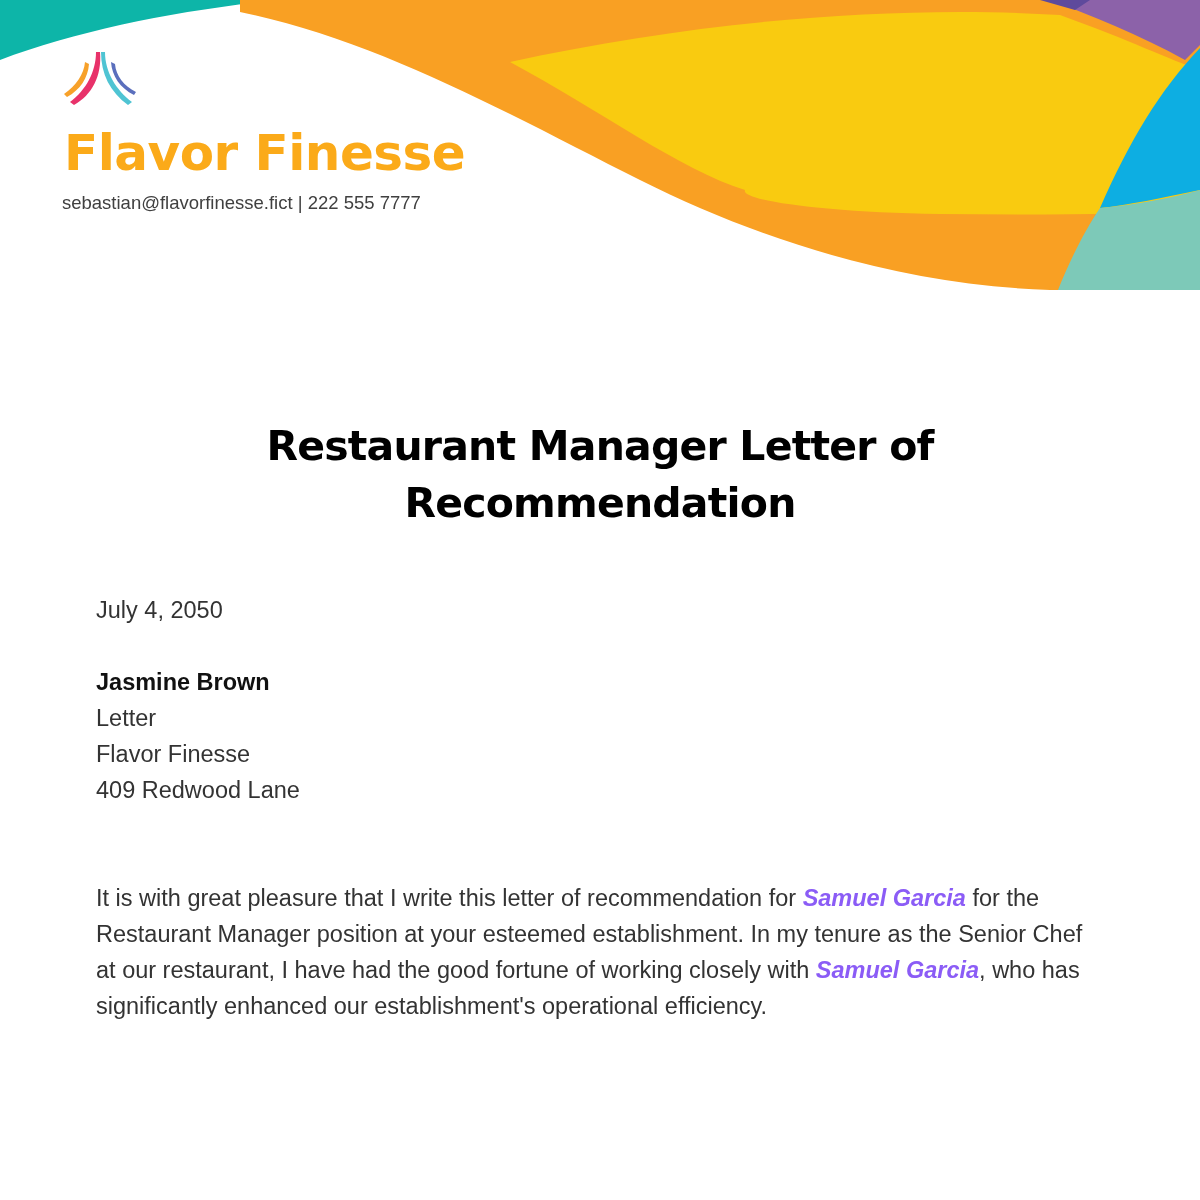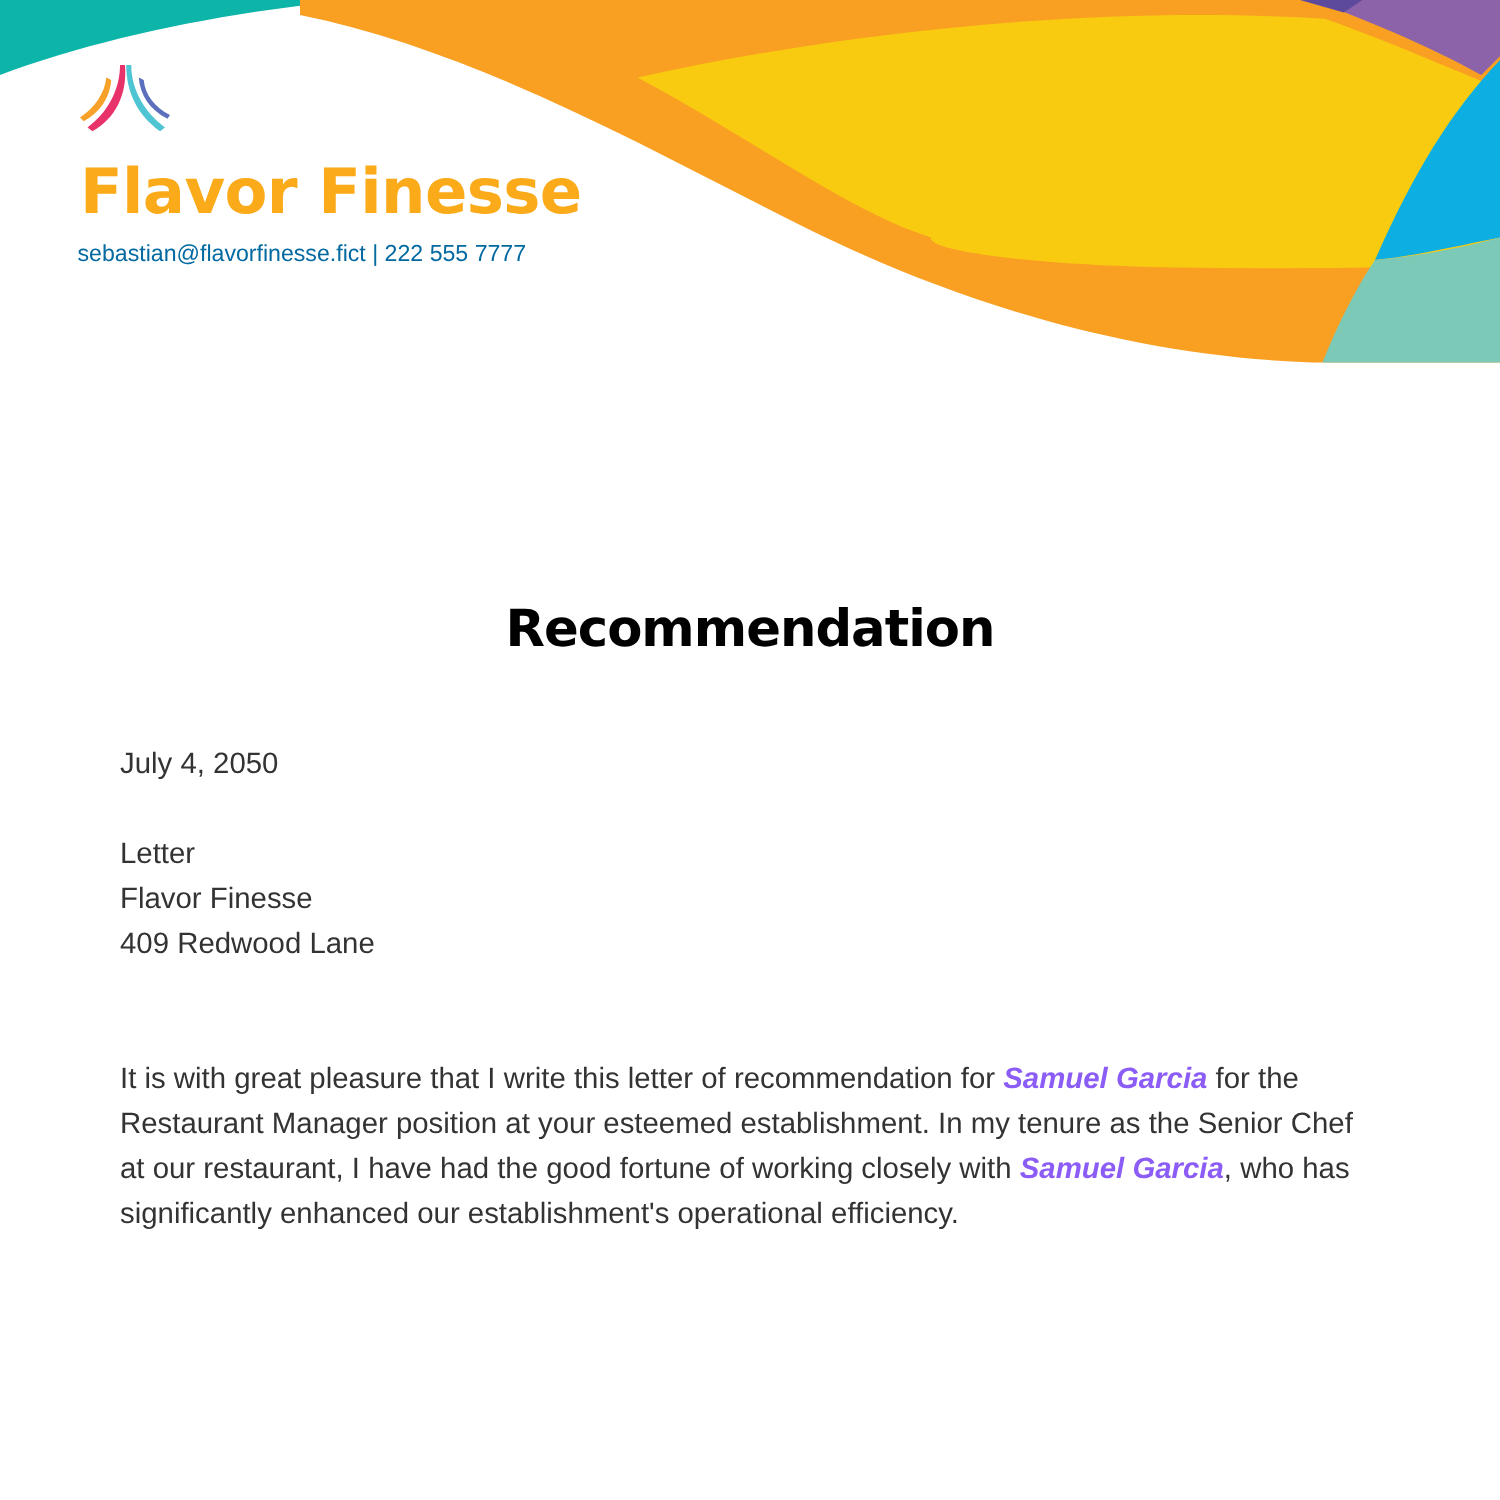--- a/index.html
+++ b/index.html
@@ -11,21 +11,21 @@
     }
     .header-art { position: absolute; left: 0; top: 0; width: 1200px; height: 292px; }
     .logo { position: absolute; left: 62px; top: 52px; width: 74px; height: 54px; }
     .brand-name {
       position: absolute; left: 64px; top: 120px;
       font-family: "DejaVu Sans", sans-serif; font-weight: bold;
       font-size: 50px; letter-spacing: -0.5px; color: #fbaa19; margin: 0; line-height: 66px;
     }
     .contact {
       position: absolute; left: 62px; top: 192px;
-      font-size: 18.5px; color: #0369a1; line-height: 22px;
+      font-size: 18.5px; color: #404040; line-height: 22px;
     }
     .doc-title {
       position: absolute; left: 0; top: 418px; width: 1200px; margin: 0;
       text-align: center; font-family: "DejaVu Sans", sans-serif; font-weight: bold;
       font-size: 41px; line-height: 57px; color: #000; letter-spacing: -0.8px;
     }
     .letter {
       position: absolute; left: 96px; top: 592px; width: 1010px;
       font-size: 23.5px; line-height: 36px; color: #333;
     }
@@ -57,27 +57,28 @@
   <path d="M23 10 C22 22 14 34 2 42 L5 45 C18 38 26 26 27 12 Z" fill="#f7a12a"></path>
   <path d="M34 0 C34 20 24 38 8 50 L12 53 C30 43 40 24 38 0 Z" fill="#e8326a"></path>
   <path d="M39 0 C39 22 48 40 66 53 L70 50 C54 38 43 20 43 0 Z" fill="#4fc4d3"></path>
   <path d="M49 10 C50 24 58 36 72 43 L74 40 C62 34 54 24 53 12 Z" fill="#5b6fbd"></path>
 </svg>
 
 <h1 class="brand-name">Flavor Finesse</h1>
 <div class="contact">sebastian@flavorfinesse.fict | 222 555 7777</div>
 
 <h2 class="doc-title">
-  <br>
+  <span>Restaurant Manager Letter of</span><br>
   <span>Recommendation</span>
 </h2>
 
 <div class="letter">
   <p>July 4, 2050</p>
   <div class="gap"></div>
+  <p class="recipient-name">Jasmine Brown</p>
   <p>Letter</p>
   <p>Flavor Finesse</p>
   <p>409 Redwood Lane</p>
   <div class="gap"></div>
   <div class="gap"></div>
   <p><span>It is with great pleasure that I write this letter of recommendation for </span><span class="emph">Samuel Garcia</span><span> for the Restaurant Manager position at your esteemed establishment. In my tenure as the Senior Chef at our restaurant, I have had the good fortune of working closely with </span><span class="emph">Samuel Garcia</span><span>, who has significantly enhanced our establishment's operational efficiency.</span></p>
   <div class="gap"></div>
 </div>
 
 </body></html>

